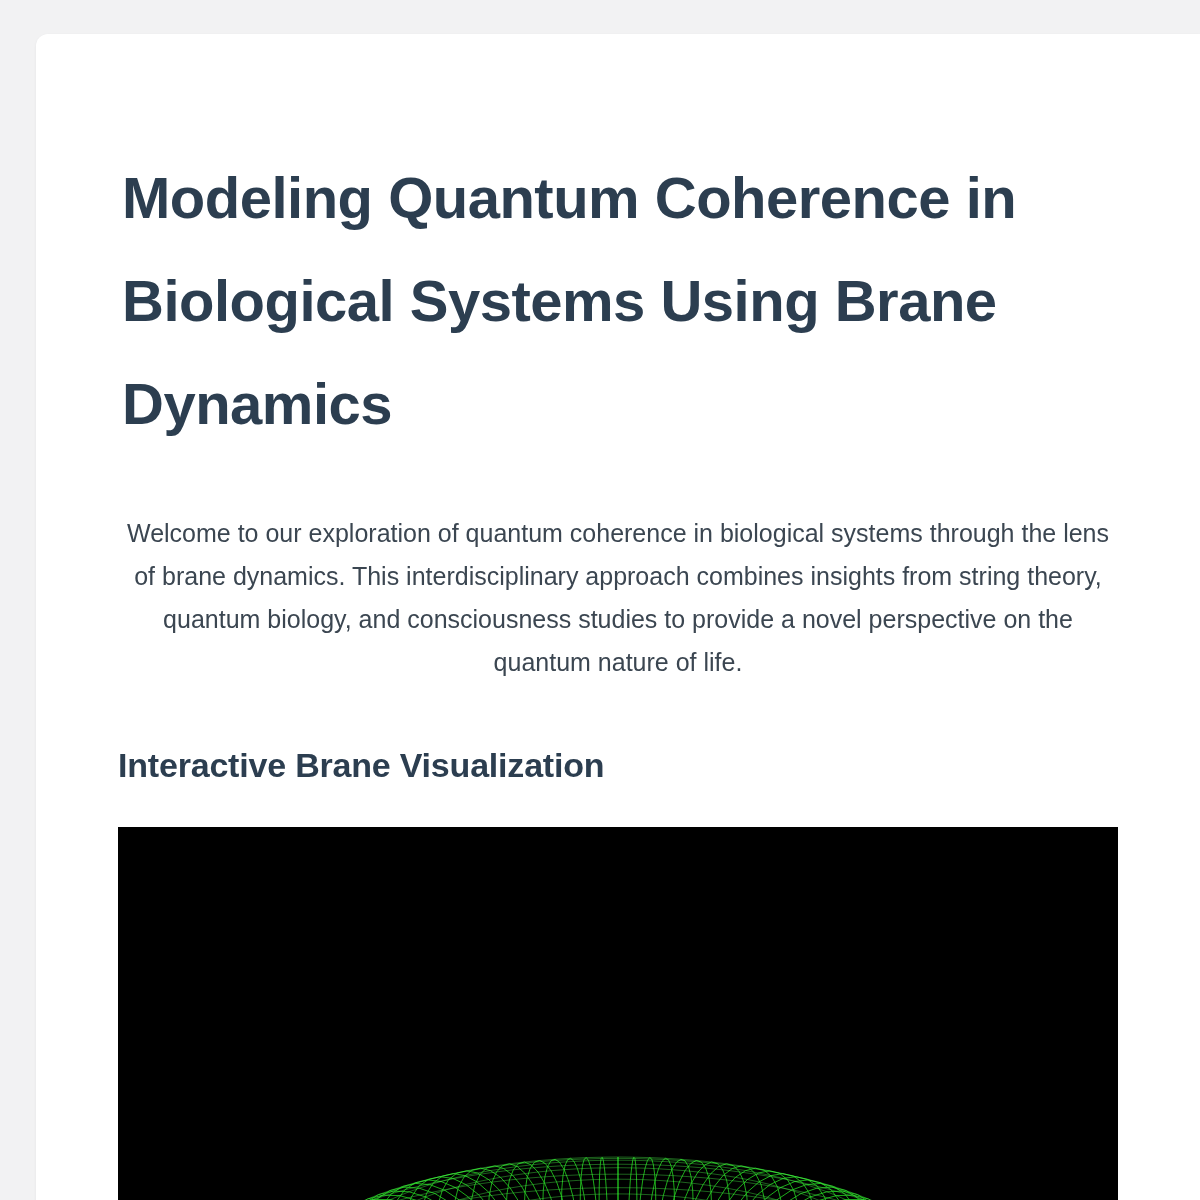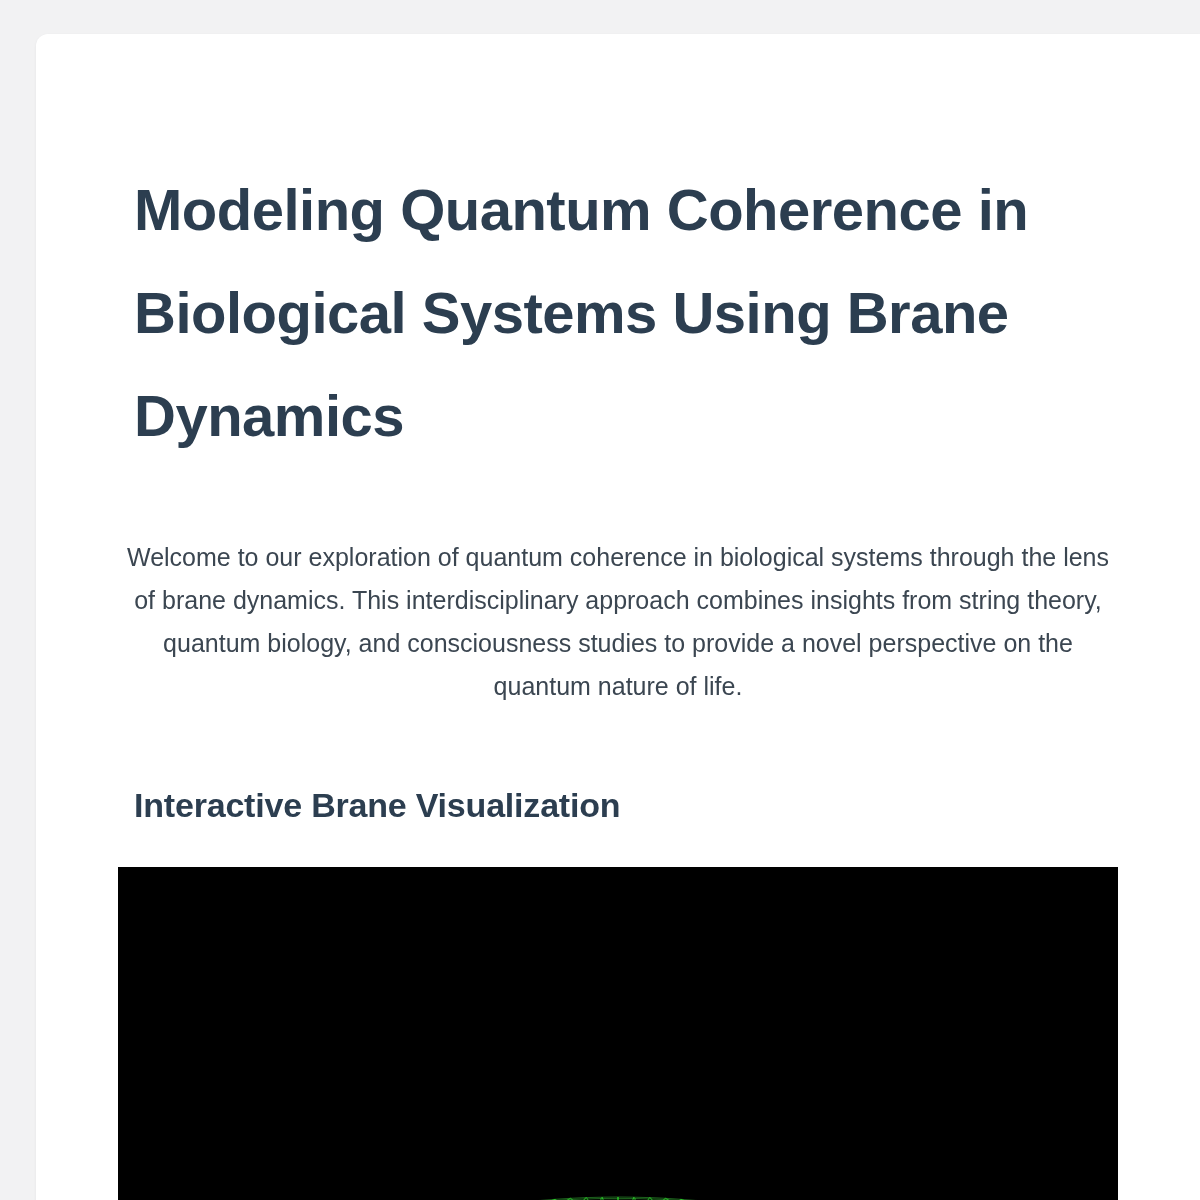--- a/index.html
+++ b/index.html
@@ -22,42 +22,42 @@
     border-radius: 12px 0 0 0;
     box-shadow: 0 1px 3px rgba(0,0,0,0.06);
     overflow: hidden;
   }
 
   .content {
     padding: 0 82px;
   }
 
   .doc-title {
-    margin: 16px;
+    margin: 4px;
     padding-top: 108px;
     font-size: 58px;
     line-height: 1.78;
     font-weight: bold;
     color: #2c3e50;
     letter-spacing: -0.5px;
     max-width: 960px;
   }
 
   .intro-paragraph {
     margin: 0;
     padding-top: 52px;
     font-size: 25px;
     line-height: 1.72;
     color: #3b4651;
     max-width: 1030px;
     text-align: center;
   }
 
   .section-heading {
-    margin: 16px;
+    margin: 0;
     padding-top: 62px;
     font-size: 34px;
     font-weight: bold;
     color: #2c3e50;
     letter-spacing: -0.2px;
   }
 
   .viz-container {
     margin-top: 42px;
     width: 1000px;

